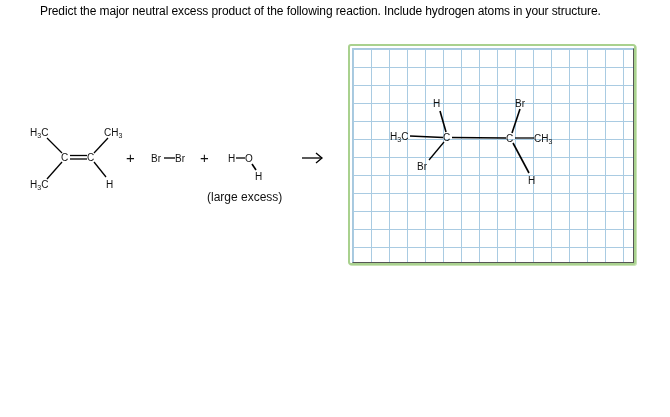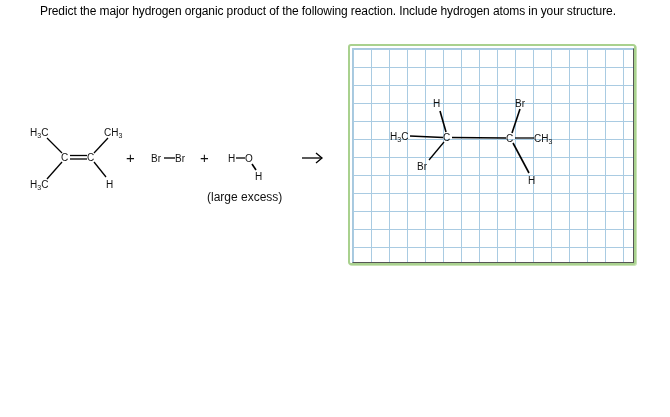--- a/index.html
+++ b/index.html
@@ -67,21 +67,21 @@
       background-image:
         linear-gradient(to right, #a9cbe2 1px, transparent 1px),
         linear-gradient(to bottom, #a9cbe2 1px, transparent 1px);
       background-size: 18px 18px;
       background-position: 0px 0px;
     }
   </style>
 </head>
 <body>
 
-<div class="question">Predict the major hydrogen organic product of the following reaction. Include hydrogen atoms in your structure.</div>
+<div class="question">Predict the major neutral excess product of the following reaction. Include hydrogen atoms in your structure.</div>
 
 <div class="canvas-frame">
   <div class="canvas-inner"></div>
 </div>
 
 <svg class="reaction-svg" viewBox="0 0 670 417" xmlns="http://www.w3.org/2000/svg">
 
   <g>
 
     <line class="bond" x1="47" y1="138" x2="62" y2="153"></line>

